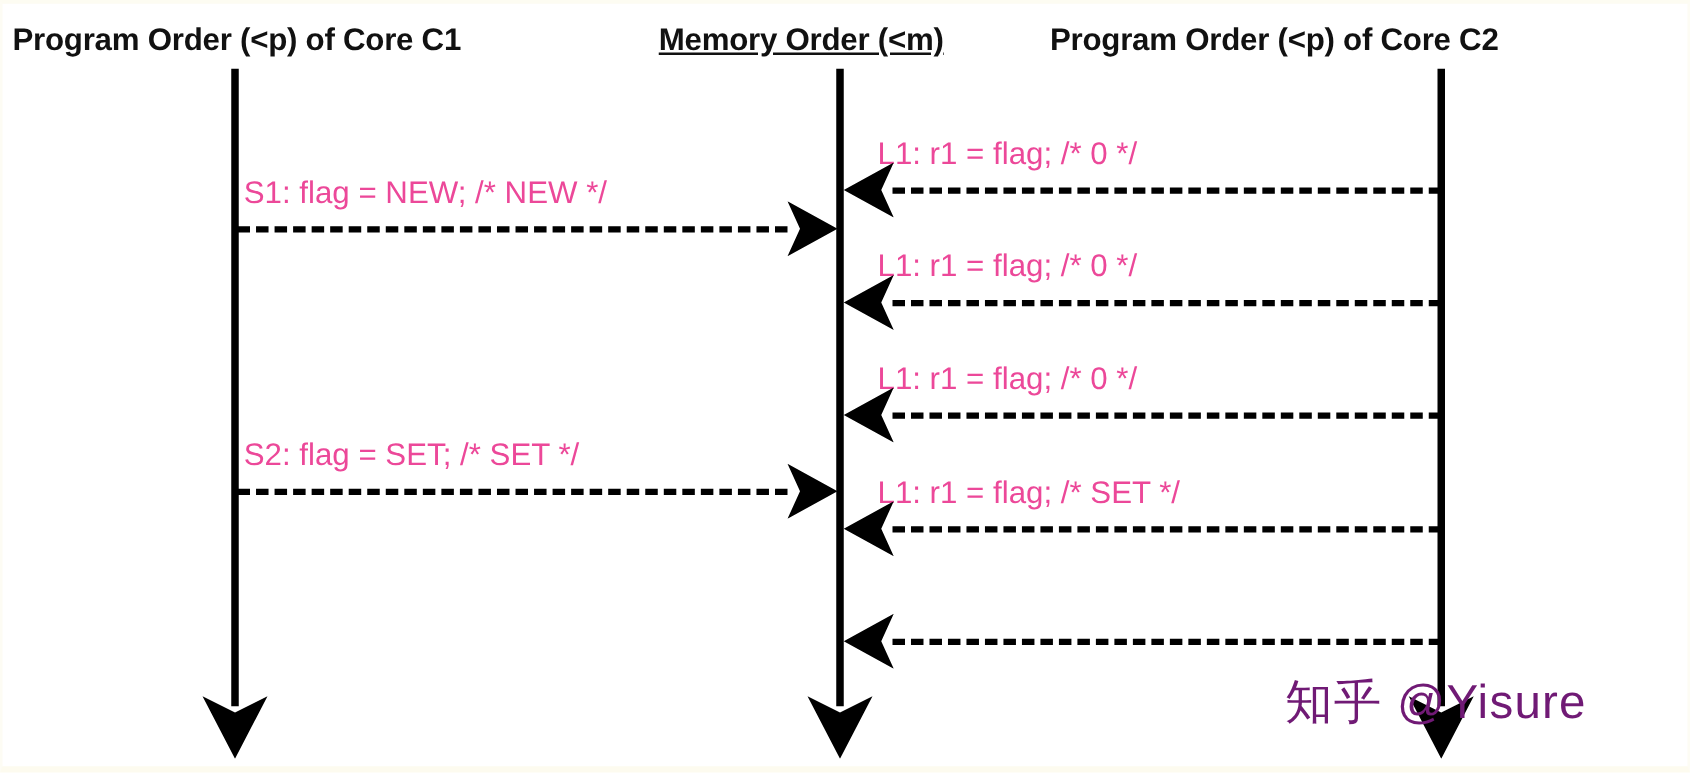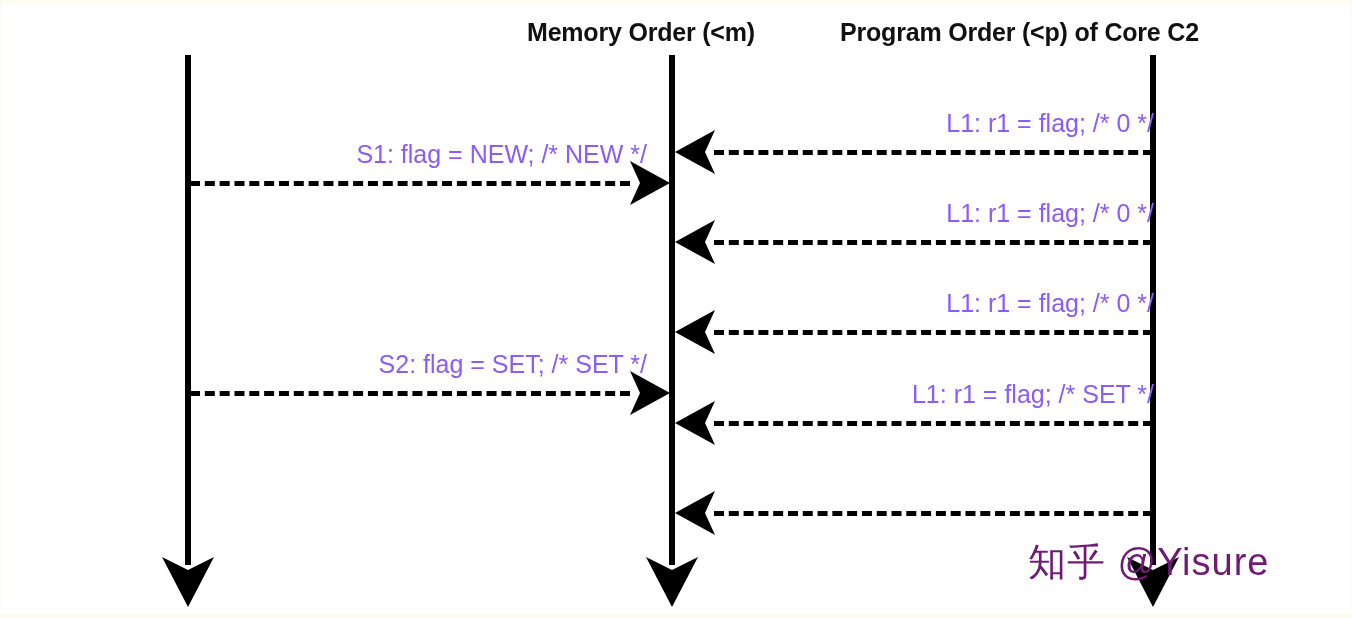--- a/index.html
+++ b/index.html
@@ -31,21 +31,21 @@
     position: absolute;
     top: 14px;
     font-weight: bold;
     font-size: 25px;
     line-height: 30px;
     color: #111111;
     white-space: nowrap;
     letter-spacing: -0.2px;
   }
   #hdr-c1 { left: 8px; }
-  #hdr-mem { left: 525px; }
+  #hdr-mem { left: 525px; text-decoration: underline; }
   #hdr-c2 { left: 838px; }
 
   
   .axis {
     position: absolute;
     width: 6px;
     background: #000000;
   }
   
   .axis-arrow {
@@ -62,43 +62,44 @@
   }
   .msg-head {
     position: absolute;
     width: 42px;
     height: 44px;
   }
   .msg-label {
     position: absolute;
     font-size: 25px;
     line-height: 28px;
-    color: #8b5cf6;
+    color: #ec4899;
     white-space: nowrap;
-    text-align: right;
+    text-align: left;
   }
 
   
   #watermark {
     position: absolute;
     left: 1026px;
     top: 537px;
     font-size: 38px;
     line-height: 44px;
     color: #701a75;
     white-space: nowrap;
     letter-spacing: 1px;
     user-select: none;
   }
 </style>
 </head>
 <body>
 
 <div id="diagram">
 
+  <div class="col-header" id="hdr-c1">Program Order (&lt;p) of Core C1</div>
 
   <div class="col-header" id="hdr-mem">Memory Order (&lt;m)</div>
 
   <div class="col-header" id="hdr-c2">Program Order (&lt;p) of Core C2</div>
 
   <div class="axis" style="left:183px; top:52px; height:510px;"></div>
   <svg class="axis-arrow" style="left:158px; top:548px;" viewBox="0 0 56 56">
     <polygon points="28,56 2,6 28,19 54,6" fill="#000000"></polygon>
   </svg>
 

